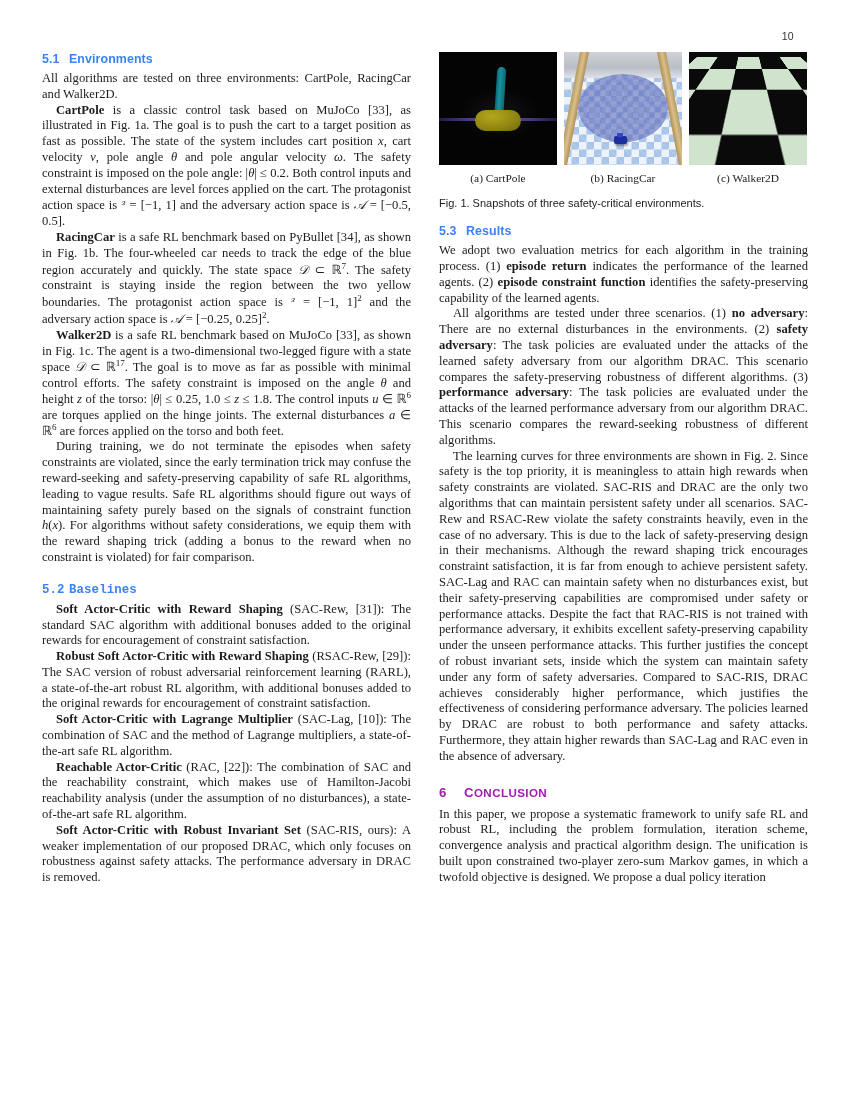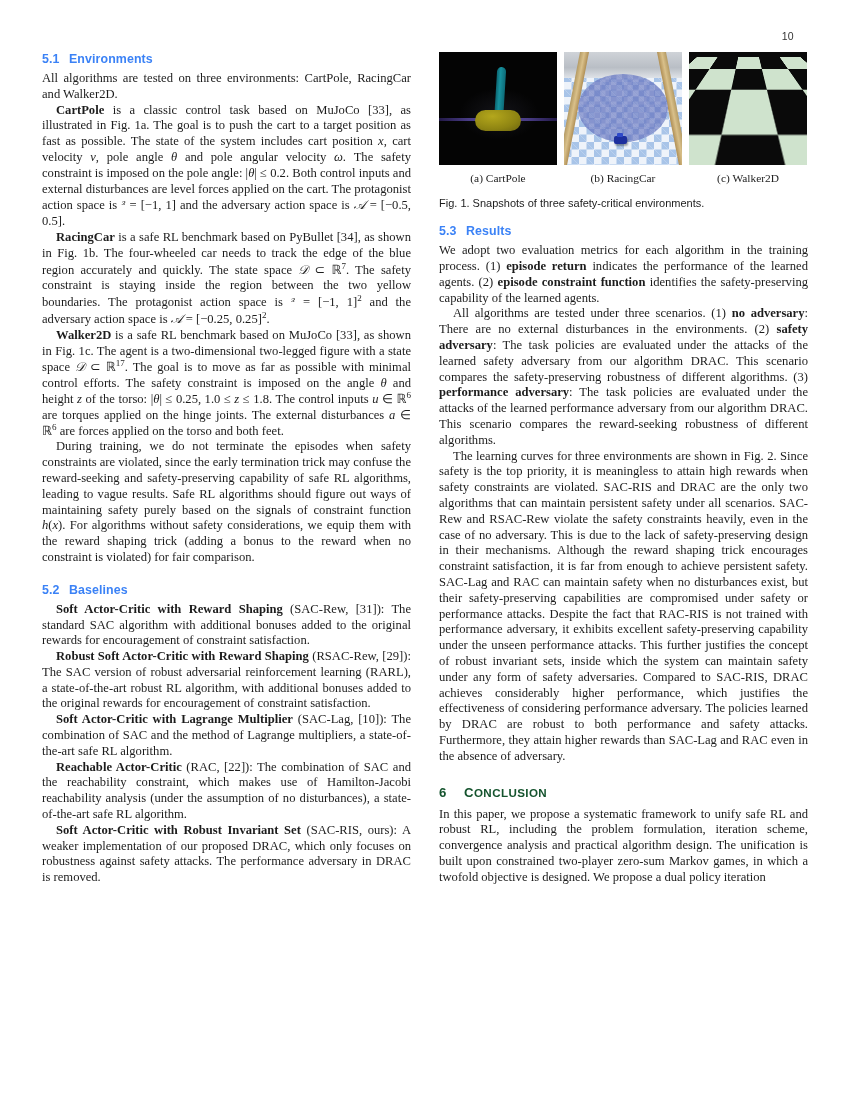--- a/index.html
+++ b/index.html
@@ -51,21 +51,21 @@
   }
   h3.section .num {
     display: inline-block;
     min-width: 27px;
   }
   h3.section-major {
     font-family: "Liberation Sans", sans-serif;
     font-size: 13.2px;
     font-weight: bold;
     margin: 20px 0 7px 0;
-    color: #14532d;
+    color: #a21caf;
   }
   h3.section-major .num {
     display: inline-block;
     min-width: 25px;
   }
   .smallcaps {
     font-size: 11.6px;
     letter-spacing: 0.4px;
   }
   .smallcaps .first {
@@ -311,21 +311,21 @@
       <p><span>All algorithms are tested on three environments: CartPole, RacingCar and Walker2D.</span></p>
 
       <p class="indent"><span class="b">CartPole</span><span> is a classic control task based on MuJoCo [33], as illustrated in Fig. 1a. The goal is to push the cart to a target position as fast as possible. The state of the system includes cart position </span><span class="mathi">x</span><span>, cart velocity </span><span class="mathi">v</span><span>, pole angle </span><span class="mathi">θ</span><span> and pole angular velocity </span><span class="mathi">ω</span><span>. The safety constraint is imposed on the pole angle: |</span><span class="mathi">θ</span><span>| ≤ 0.2. Both control inputs and external disturbances are level forces applied on the cart. The protagonist action space is </span><span class="cal">ᵌ</span><span> = [−1, 1] and the adversary action space is </span><span class="cal">𝒜</span><span> = [−0.5, 0.5].</span></p>
 
       <p class="indent"><span class="b">RacingCar</span><span> is a safe RL benchmark based on PyBullet [34], as shown in Fig. 1b. The four-wheeled car needs to track the edge of the blue region accurately and quickly. The state space </span><span class="cal">𝒟</span><span> ⊂ ℝ</span><sup>7</sup><span>. The safety constraint is staying inside the region between the two yellow boundaries. The protagonist action space is </span><span class="cal">ᵌ</span><span> = [−1, 1]</span><sup>2</sup><span> and the adversary action space is </span><span class="cal">𝒜</span><span> = [−0.25, 0.25]</span><sup>2</sup><span>.</span></p>
 
       <p class="indent"><span class="b">Walker2D</span><span> is a safe RL benchmark based on MuJoCo [33], as shown in Fig. 1c. The agent is a two-dimensional two-legged figure with a state space </span><span class="cal">𝒟</span><span> ⊂ ℝ</span><sup>17</sup><span>. The goal is to move as far as possible with minimal control efforts. The safety constraint is imposed on the angle </span><span class="mathi">θ</span><span> and height </span><span class="mathi">z</span><span> of the torso: |</span><span class="mathi">θ</span><span>| ≤ 0.25, 1.0 ≤ </span><span class="mathi">z</span><span> ≤ 1.8. The control inputs </span><span class="mathi">u</span><span> ∈ ℝ</span><sup>6</sup><span> are torques applied on the hinge joints. The external disturbances </span><span class="mathi">a</span><span> ∈ ℝ</span><sup>6</sup><span> are forces applied on the torso and both feet.</span></p>
 
       <p class="indent"><span>During training, we do not terminate the episodes when safety constraints are violated, since the early termination trick may confuse the reward-seeking and safety-preserving capability of safe RL algorithms, leading to vague results. Safe RL algorithms should figure out ways of maintaining safety purely based on the signals of constraint function </span><span class="mathi">h</span><span>(</span><span class="mathi">x</span><span>). For algorithms without safety considerations, we equip them with the reward shaping trick (adding a bonus to the reward when no constraint is violated) for fair comparison.</span></p>
 
-      <h3 class="section" style="margin-top:17px;">
+      <h3 class="section" style="margin-top:17px;font-family:Liberation Mono, monospace;">
         <span class="num">5.2</span><span>Baselines</span>
       </h3>
 
 
       <p class="indent"><span class="b">Soft Actor-Critic with Reward Shaping</span><span> (SAC-Rew, [31]): The standard SAC algorithm with additional bonuses added to the original rewards for encouragement of constraint satisfaction.</span></p>
 
       <p class="indent"><span class="b">Robust Soft Actor-Critic with Reward Shaping</span><span> (RSAC-Rew, [29]): The SAC version of robust adversarial reinforcement learning (RARL), a state-of-the-art robust RL algorithm, with additional bonuses added to the original rewards for encouragement of constraint satisfaction.</span></p>
 
       <p class="indent"><span class="b">Soft Actor-Critic with Lagrange Multiplier</span><span> (SAC-Lag, [10]): The combination of SAC and the method of Lagrange multipliers, a state-of-the-art safe RL algorithm.</span></p>
 

